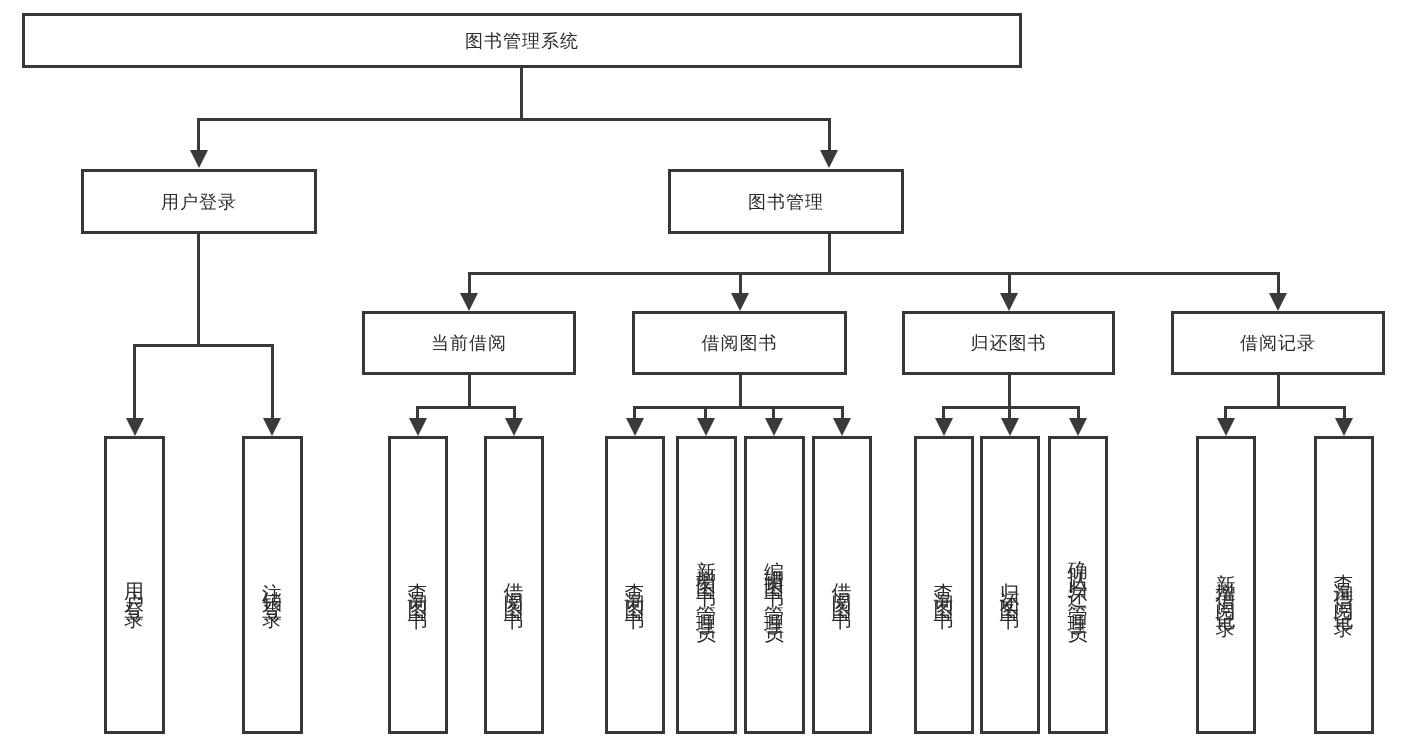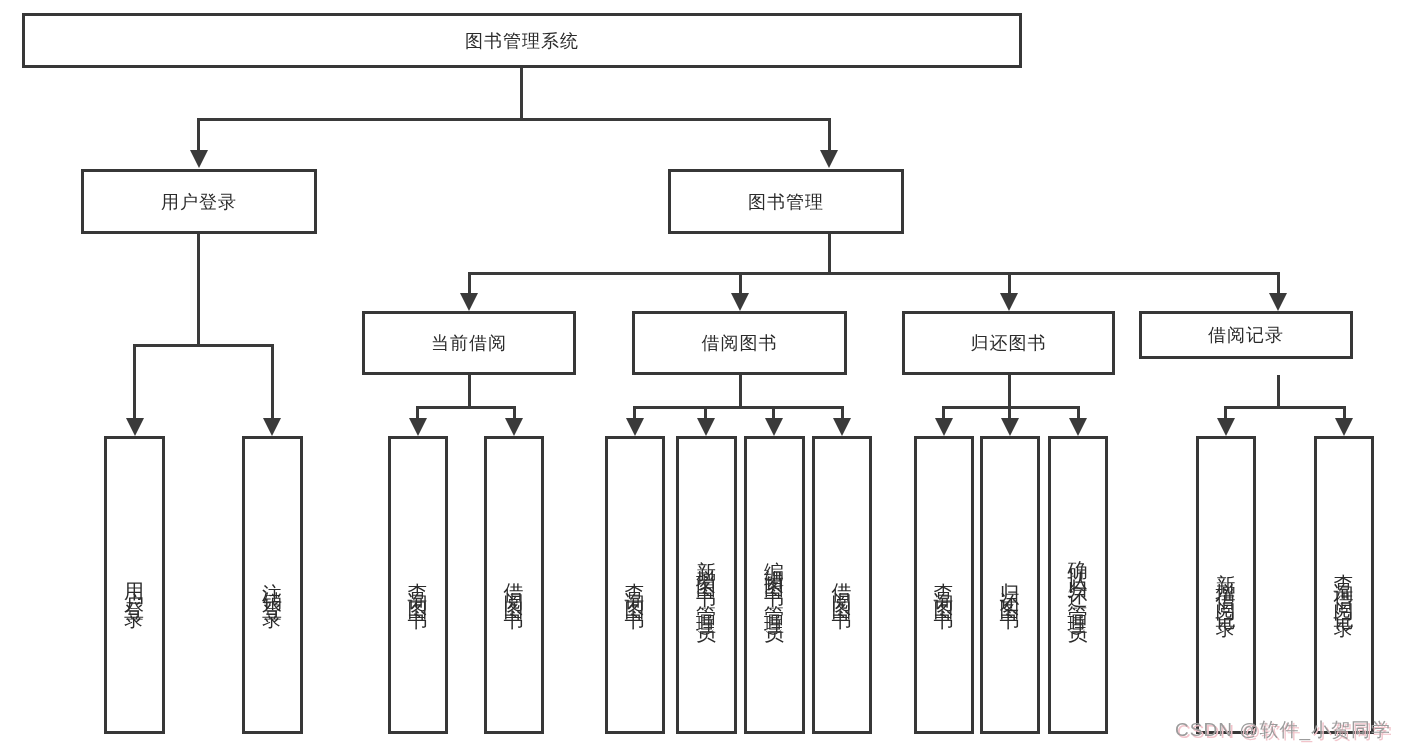--- a/index.html
+++ b/index.html
@@ -59,21 +59,21 @@
   <div class="vl" style="left:739px;top:272px;height:21px"></div>
   <div class="ar" style="left:731px;top:293px"></div>
   <div class="vl" style="left:1008px;top:272px;height:21px"></div>
   <div class="ar" style="left:1000px;top:293px"></div>
   <div class="vl" style="left:1277px;top:272px;height:21px"></div>
   <div class="ar" style="left:1269px;top:293px"></div>
 
   <div class="box" style="left:362px;top:311px;width:214px;height:64px">当前借阅</div>
   <div class="box" style="left:632px;top:311px;width:215px;height:64px">借阅图书</div>
   <div class="box" style="left:902px;top:311px;width:213px;height:64px">归还图书</div>
-  <div class="box" style="left:1139px;top:311px;width:214px;height:48px">借阅记录</div>
+  <div class="box" style="left:1171px;top:311px;width:214px;height:64px">借阅记录</div>
 
   <div class="vl" style="left:468px;top:375px;height:31px"></div>
   <div class="hl" style="left:416px;top:406px;width:100px"></div>
   <div class="vl" style="left:416px;top:406px;height:12px"></div>
   <div class="ar" style="left:409px;top:418px"></div>
   <div class="vl" style="left:513px;top:406px;height:12px"></div>
   <div class="ar" style="left:505px;top:418px"></div>
 
   <div class="vl" style="left:739px;top:375px;height:31px"></div>
   <div class="hl" style="left:633px;top:406px;width:211px"></div>
@@ -113,15 +113,14 @@
   <div class="vbox" style="left:744px;top:436px;width:61px;height:298px">编辑图书（管理员）</div>
   <div class="vbox" style="left:812px;top:436px;width:60px;height:298px">借阅图书</div>
 
   <div class="vbox" style="left:914px;top:436px;width:60px;height:298px">查询图书</div>
   <div class="vbox" style="left:980px;top:436px;width:60px;height:298px">归还图书</div>
   <div class="vbox" style="left:1048px;top:436px;width:60px;height:298px">确认归还（管理员）</div>
 
   <div class="vbox" style="left:1196px;top:436px;width:60px;height:298px">新增借阅记录</div>
   <div class="vbox" style="left:1314px;top:436px;width:60px;height:298px">查询借阅记录</div>
 
-  <div class="watermark">CSDN @软件_小贺同学</div>
 
 </div>
 
 </body></html>

